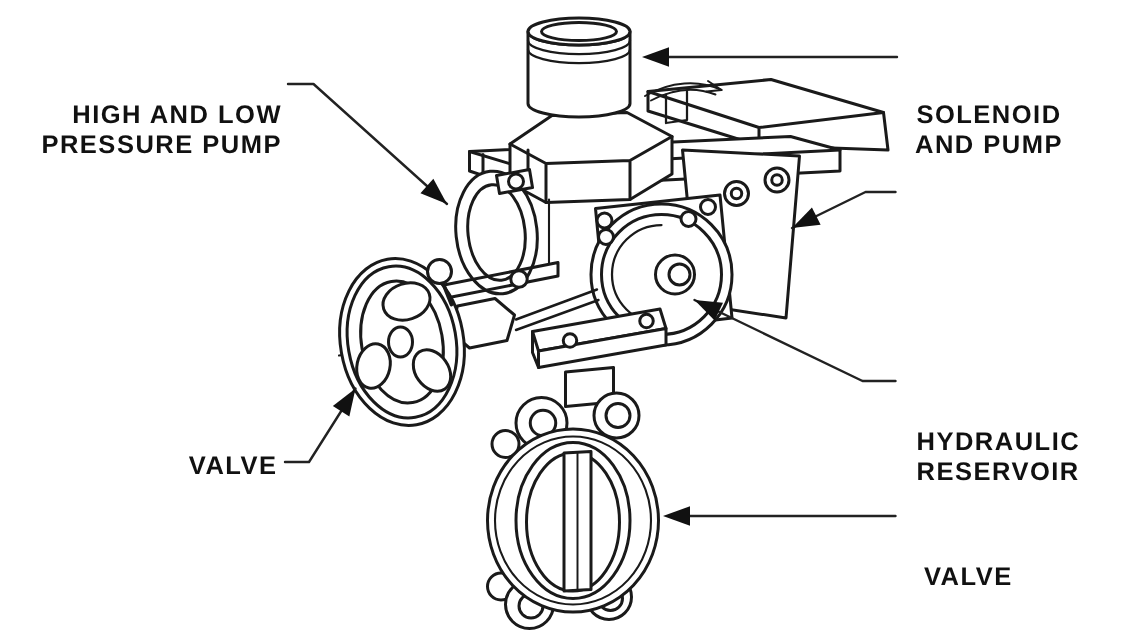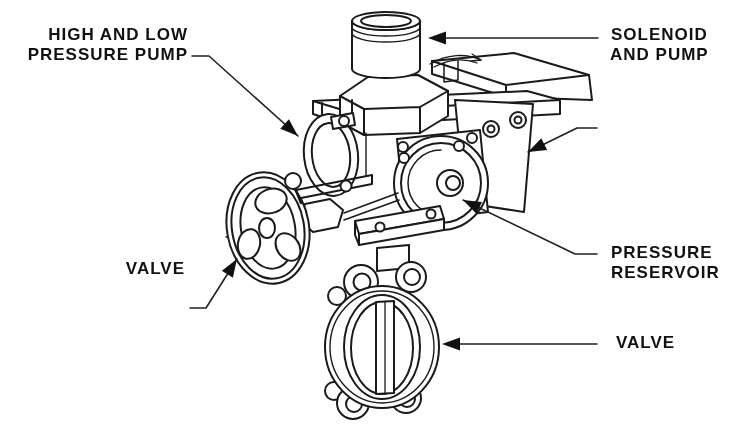--- a/index.html
+++ b/index.html
@@ -3,21 +3,21 @@
 <meta charset="utf-8">
 <style>
   html,body{margin:0;padding:0;background:#fff;}
   #stage{
     position:relative;width:750px;height:427px;background:#ffffff;
     font-family:"Liberation Sans",sans-serif;overflow:hidden;
   }
   #art{position:absolute;left:0;top:0;}
   .callout{
     position:absolute;color:#111;font-size:17px;font-weight:bold;
-    line-height:20px;letter-spacing:1px;white-space:nowrap;
+    line-height:20px;letter-spacing:1px;white-space:nowrap;margin-top:42px;
   }
   .callout span{display:block;}
   .align-right{text-align:right;}
 </style>
 </head>
 <body>
 
 <div id="stage">
 
   <svg id="art" width="750" height="427" viewBox="0 0 750 427" xmlns="http://www.w3.org/2000/svg">
@@ -149,21 +149,21 @@
     <span>PRESSURE PUMP</span>
   </div>
 
   <div class="callout" style="left:610px;top:25px;text-align:center;">
     <span>SOLENOID</span>
     <span>AND PUMP</span>
   </div>
 
 
   <div class="callout" style="left:611px;top:243px;">
-    <span>PRESSURE</span>
+    <span>HYDRAULIC</span>
     <span>RESERVOIR</span>
   </div>
 
   <div class="callout align-right" style="right:565px;top:259px;">
     <span>VALVE</span>
   </div>
 
   <div class="callout" style="left:616px;top:333px;">
     <span>VALVE</span>
   </div>

